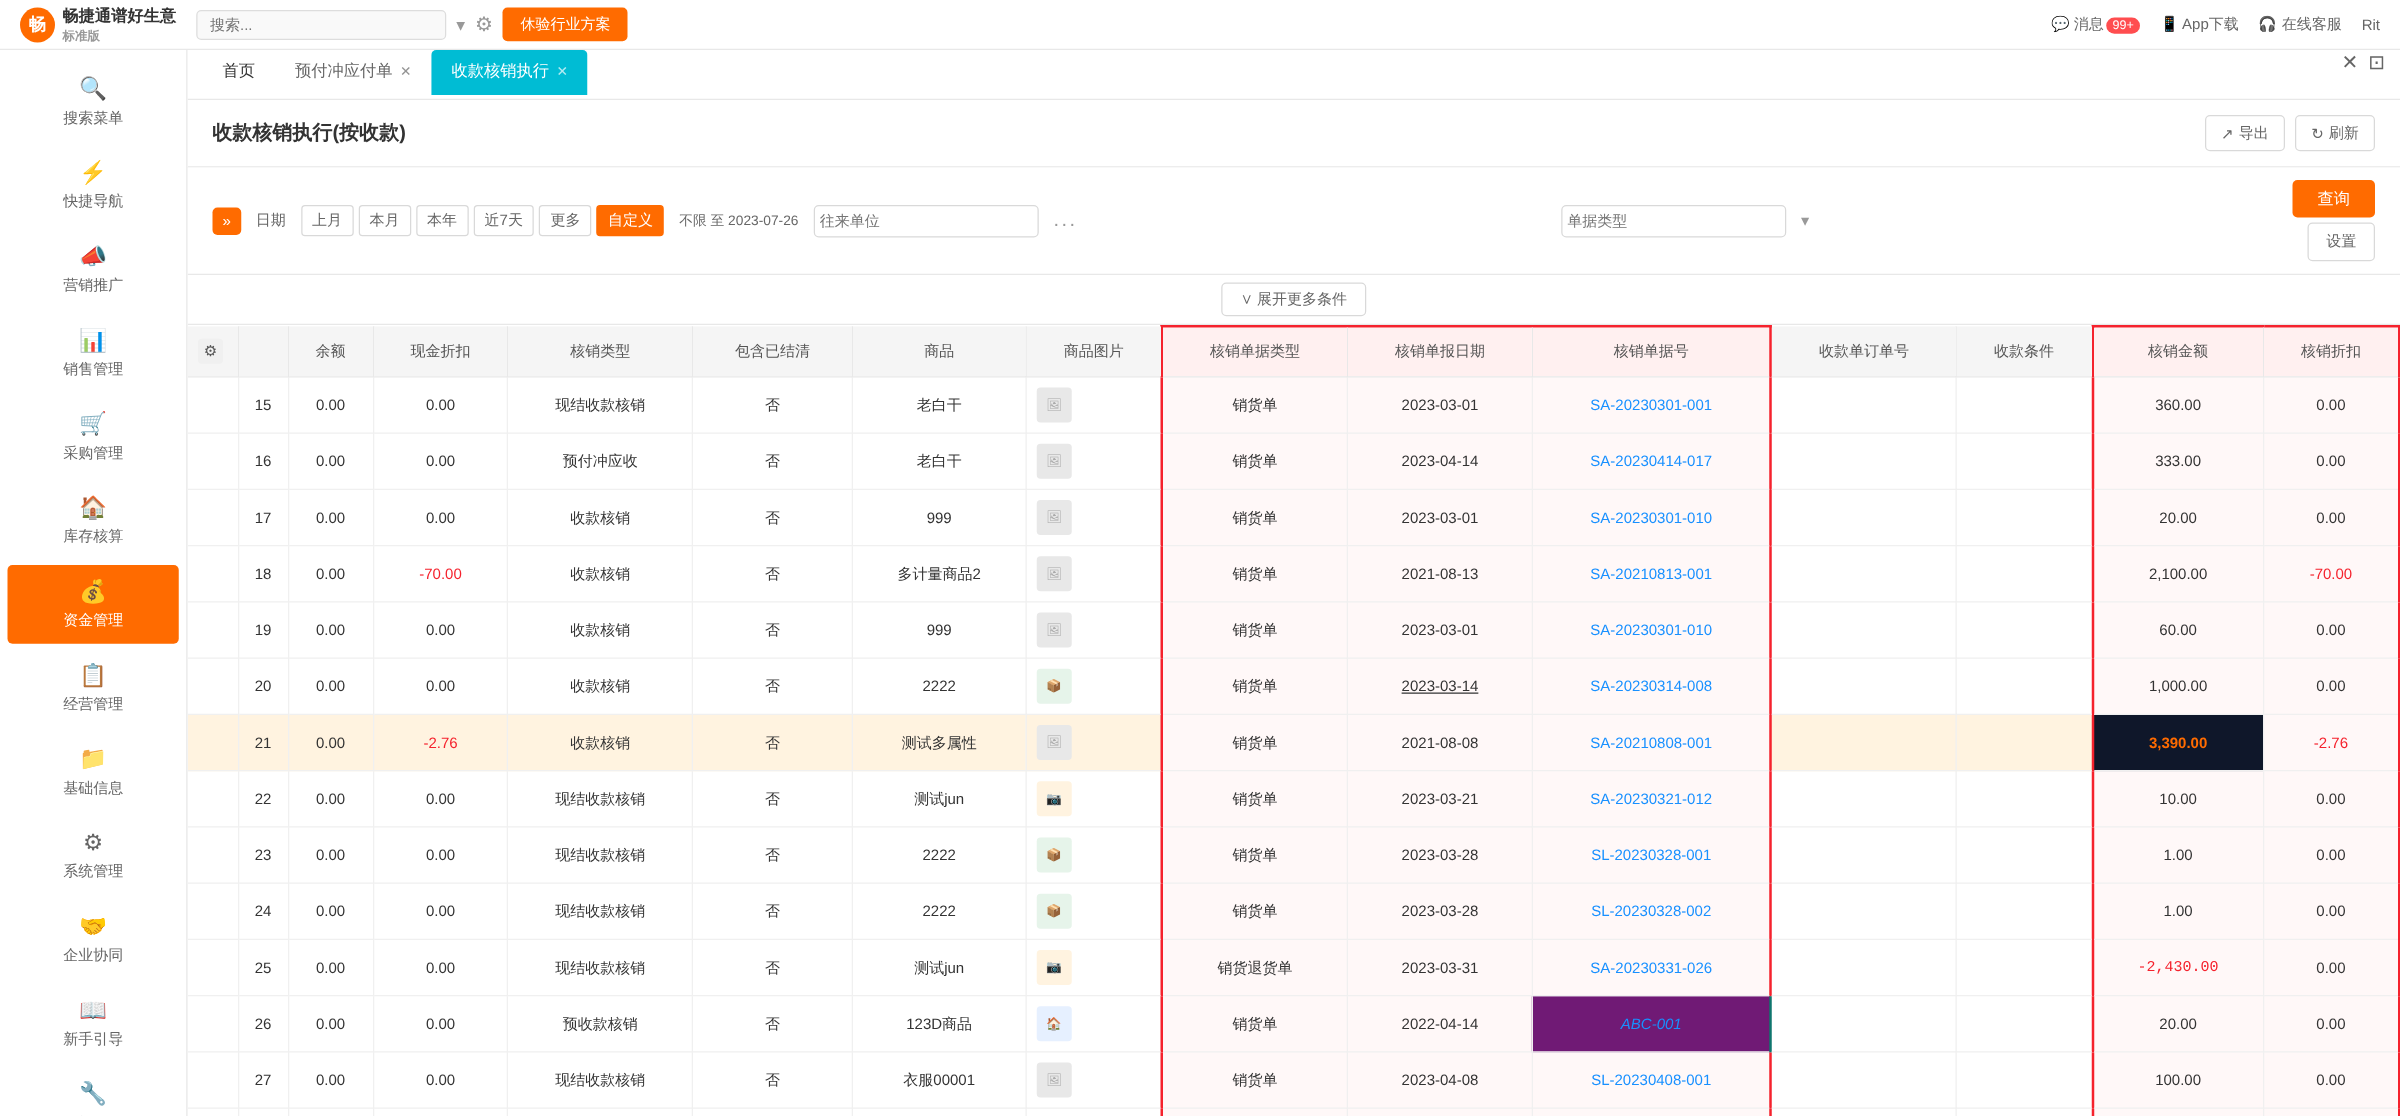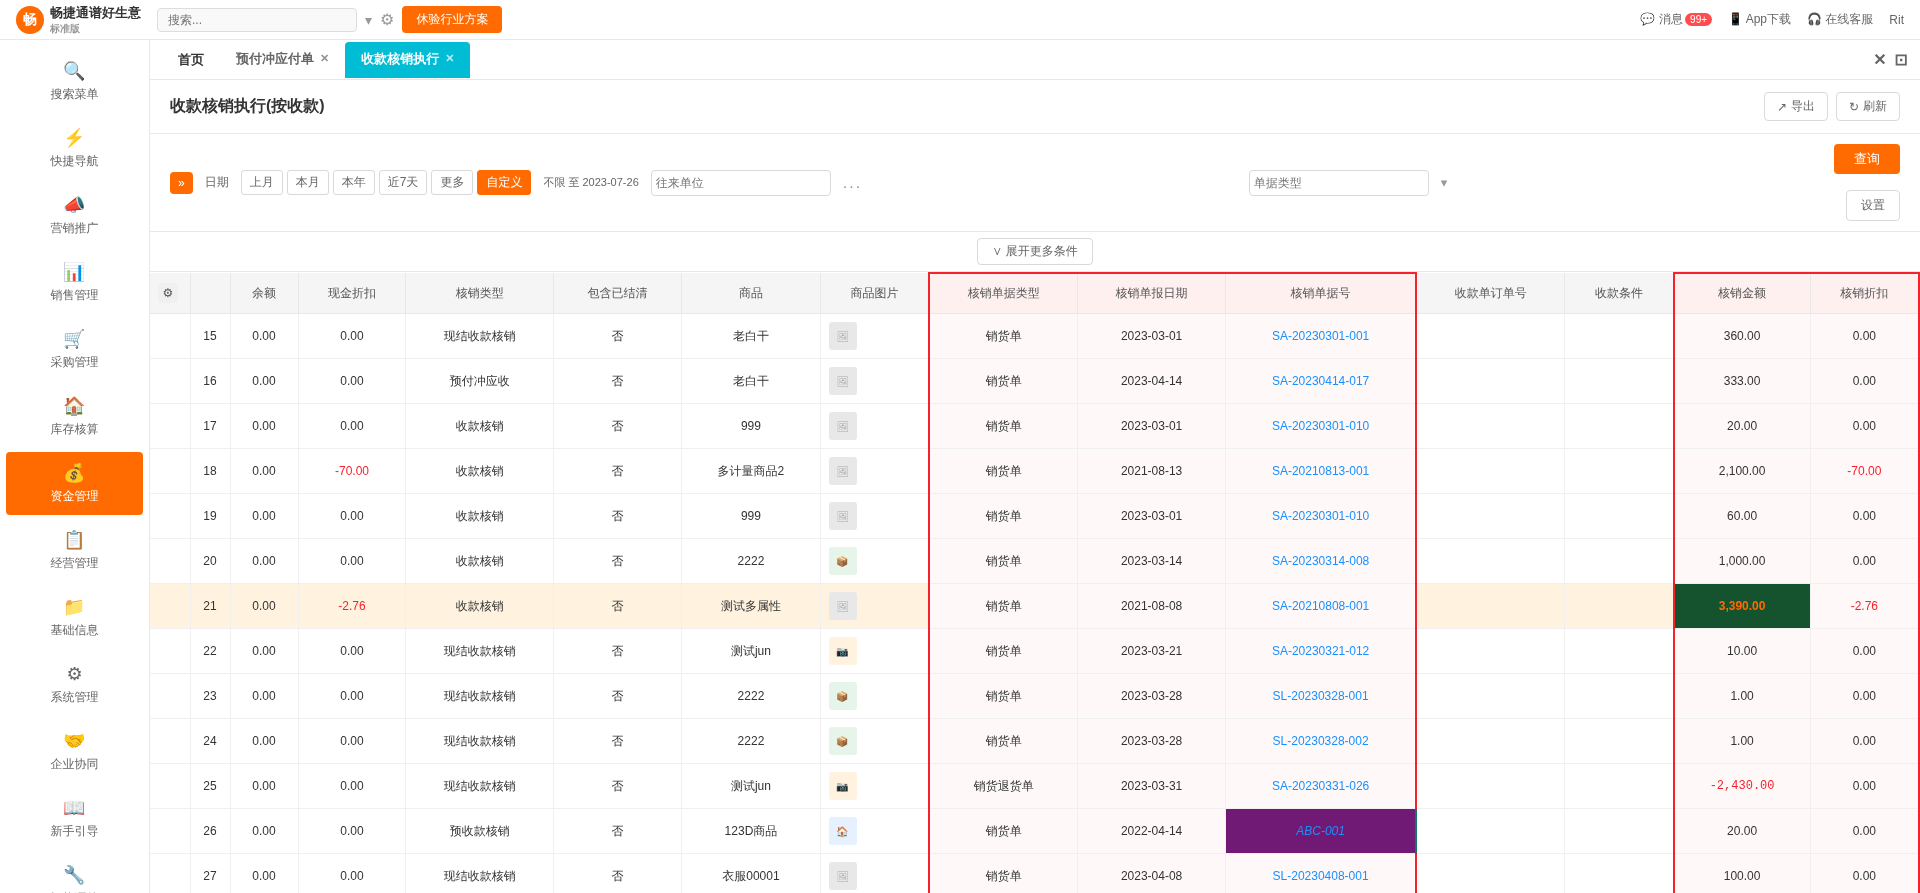--- a/index.html
+++ b/index.html
@@ -23,21 +23,21 @@
     
     .sidebar { width: 150px; background: #fff; border-right: 1px solid #e8e8e8; display: flex; flex-direction: column; padding: 8px 0; flex-shrink: 0; }
     .sidebar-item { display: flex; flex-direction: column; align-items: center; padding: 10px 8px; cursor: pointer; color: #666; font-size: 12px; gap: 4px; border-radius: 4px; margin: 2px 6px; }
     .sidebar-item.active { background: #ff6b00; color: white; }
     .sidebar-item .si-icon { font-size: 18px; }
 
     
     .content-area { flex: 1; display: flex; flex-direction: column; overflow: hidden; }
 
     
-    .tabs-bar { background: #fff; border-bottom: 1px solid #e8e8e8; display: flex; align-items: center; padding: 0 12px; height: 40px; font-weight: bold; }
+    .tabs-bar { background: #fff; border-bottom: 1px solid #e8e8e8; display: flex; align-items: flex-start; padding: 0 12px; height: 40px; }
     .tab { display: flex; align-items: center; gap: 6px; padding: 8px 16px; cursor: pointer; color: #666; font-size: 13px; border-bottom: 2px solid transparent; }
     .tab.active { color: #fff; background: #00bcd4; border-radius: 4px 4px 0 0; }
     .tab .tab-close { font-size: 11px; cursor: pointer; opacity: 0.7; }
     .tab-home { color: #333; font-size: 13px; padding: 8px 16px; }
     .tabs-bar-right { margin-left: auto; display: flex; gap: 8px; }
     .tabs-bar-right span { font-size: 16px; color: #666; cursor: pointer; }
 
     
     .page-content { flex: 1; overflow: hidden; display: flex; flex-direction: column; background: #f5f5f5; }
     .page-header { background: #fff; padding: 12px 20px; display: flex; align-items: center; justify-content: space-between; border-bottom: 1px solid #e8e8e8; }
@@ -50,21 +50,21 @@
     .filter-bar .expand-btn { background: #ff6b00; color: white; border: none; border-radius: 4px; padding: 4px 8px; cursor: pointer; font-size: 12px; }
     .filter-label { font-size: 12px; color: #666; }
     .filter-date-btns { display: flex; gap: 4px; }
     .filter-date-btn { background: white; border: 1px solid #d9d9d9; border-radius: 3px; padding: 3px 8px; font-size: 12px; cursor: pointer; color: #666; }
     .filter-date-btn.custom { background: #ff6b00; color: white; border-color: #ff6b00; }
     .filter-date-range { font-size: 11px; color: #666; }
     .filter-input { border: 1px solid #d9d9d9; border-radius: 4px; padding: 5px 4px; font-size: 12px; width: 180px; color: #999; }
     .filter-dots { color: #999; font-size: 16px; letter-spacing: 2px; }
     .btn-query { background: #ff6b00; color: white; border: none; border-radius: 4px; padding: 6px 20px; font-size: 13px; cursor: pointer; }
     .btn-settings { background: white; border: 1px solid #d9d9d9; border-radius: 4px; padding: 6px 14px; font-size: 12px; cursor: pointer; color: #666; }
-    .filter-right { margin-left: auto; display: flex; flex-direction: column; gap: 16px; align-items: flex-end; }
+    .filter-right { margin-left: auto; display: flex; flex-direction: column; gap: 4px; align-items: flex-end; }
 
     
     .expand-more-bar { background: #fff; padding: 6px 20px; border-bottom: 1px solid #e8e8e8; display: flex; align-items: center; justify-content: center; }
     .expand-more-btn { background: white; border: 1px solid #d9d9d9; border-radius: 4px; padding: 4px 14px; font-size: 12px; cursor: pointer; color: #666; display: flex; align-items: center; gap: 4px; }
 
     
     .table-container { flex: 1; overflow: auto; background: #fff; margin: 0; position: relative; }
     table { width: 100%; border-collapse: collapse; font-size: 12px; }
     th { background: #f5f5f5; padding: 10px 8px; text-align: center; border-bottom: 1px solid #e8e8e8; border-right: 1px solid #e8e8e8; font-weight: 500; color: #555; white-space: nowrap; position: sticky; top: 0; z-index: 10; }
     td { padding: 8px 8px; text-align: center; border-bottom: 1px solid #f0f0f0; border-right: 1px solid #f0f0f0; color: #333; white-space: nowrap; }
@@ -348,21 +348,21 @@
     <td>20</td>
     <td>0.00</td>
     <td style="">0.00</td>
     <td>收款核销</td>
     <td>否</td>
     <td>2222</td>
     <td>
                   <div class="product-img-placeholder product-img-green">📦</div>
                 </td>
     <td style="border-left: 2px solid #f5222d; background:#fff8f8;">销货单</td>
-    <td style="background:#fff8f8;">2023-03-14</td>
+    <td style="background:#fff8f8;text-decoration:underline;">2023-03-14</td>
     <td style="border-right: 2px solid #f5222d; background:#fff8f8;"><a class="link-text">SA-20230314-008</a></td>
     <td></td>
     <td></td>
     <td style="border-left: 2px solid #f5222d; background:#fff8f8; ">1,000.00</td>
     <td style="border-right: 2px solid #f5222d; background:#fff8f8; ">0.00</td>
   </tr>
               <tr class="highlighted">
     <td></td>
     <td>21</td>
     <td>0.00</td>
@@ -371,21 +371,21 @@
     <td>否</td>
     <td>测试多属性</td>
     <td>
                   <div class="product-img-placeholder">🖼</div>
                 </td>
     <td style="border-left: 2px solid #f5222d; background:#fff8f8;">销货单</td>
     <td style="background:#fff8f8;">2021-08-08</td>
     <td style="border-right: 2px solid #f5222d; background:#fff8f8;"><a class="link-text">SA-20210808-001</a></td>
     <td></td>
     <td></td>
-    <td style="border-left: 2px solid #f5222d; background:#14532d; color:#ff6b00;font-weight:600;">3,390.00</td>
+    <td style="border-left: 2px solid #f5222d; background:#0f172a; color:#ff6b00;font-weight:600;">3,390.00</td>
     <td style="border-right: 2px solid #f5222d; background:#fff8f8; color:#f5222d;">-2.76</td>
   </tr>
               <tr>
     <td></td>
     <td>22</td>
     <td>0.00</td>
     <td style="">0.00</td>
     <td>现结收款核销</td>
     <td>否</td>
     <td>测试jun</td>

